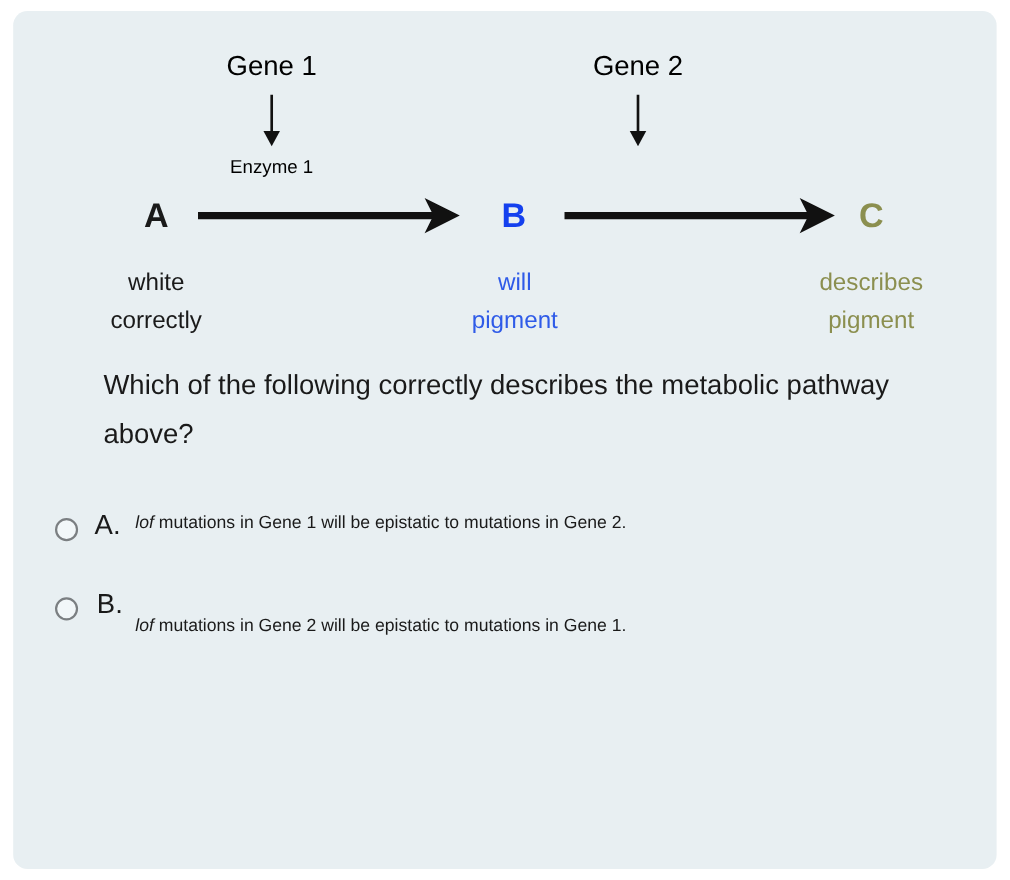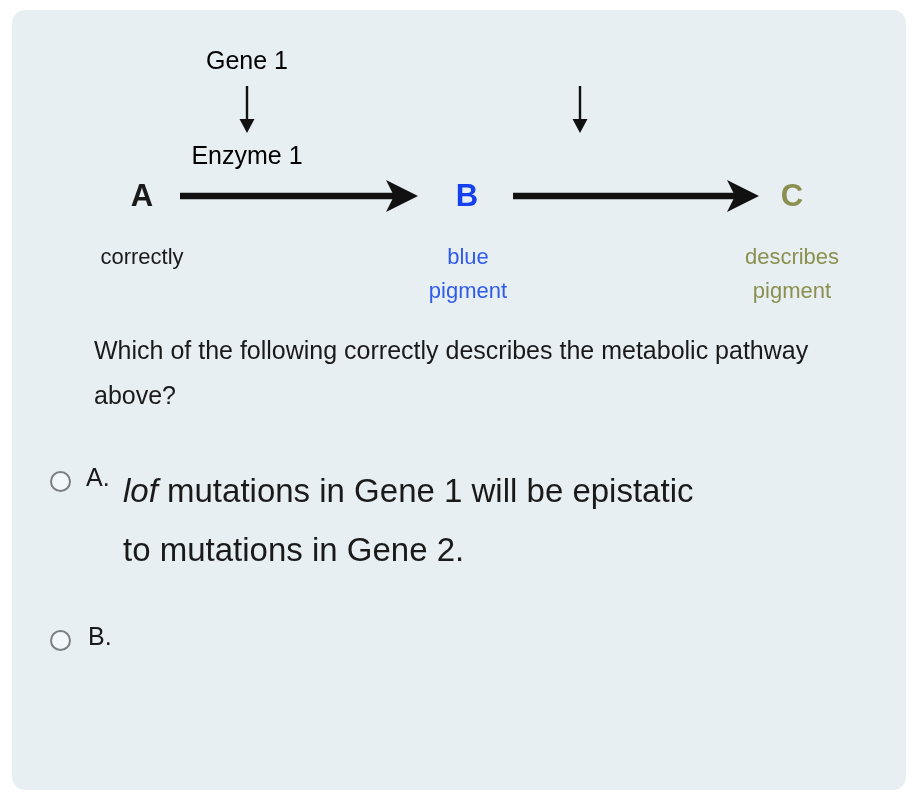--- a/index.html
+++ b/index.html
@@ -45,21 +45,21 @@
     color: #000000;
     white-space: nowrap;
     text-align: center;
     line-height: 1;
   }
   .gene1-label { left: 145px; top: 38px; width: 180px; }
   .gene2-label { left: 478px; top: 38px; width: 180px; }
 
   .enzyme-label {
     position: absolute;
-    font-size: 25px;
+    font-size: 17px;
     color: #000000;
     white-space: nowrap;
     text-align: center;
     line-height: 1;
   }
   .enzyme1-label { left: 125px; top: 133px; width: 220px; }
   .enzyme2-label { left: 458px; top: 133px; width: 220px; }
 
   .v-arrow {
     position: absolute;
@@ -142,40 +142,41 @@
     width: 52px;
     font-size: 25px;
     color: #1a1a1a;
     line-height: 1.2;
     padding-left: 15px;
     box-sizing: border-box;
   }
 
   .opt-text {
     flex: 1 1 auto;
-    font-size: 33px;
+    font-size: 16px;
     line-height: 1.78;
     color: #1a1a1a;
     max-width: 590px;
   }
   .opt-text em { font-style: italic; }
 
   .option-b .opt-text { margin-top: 22px; }
   .option-b .opt-letter { padding-left: 17px; }
 </style>
 </head>
 <body>
 
 <div class="page">
   <div class="card">
 
     <div class="diagram">
 
       <div class="gene-label gene1-label">Gene 1</div>
 
+      <div class="gene-label gene2-label">Gene 2</div>
 
       <span class="v-arrow v-arrow1">
         <svg width="30" height="48" viewBox="0 0 30 48">
           <line x1="15" y1="0" x2="15" y2="38" stroke="#111111" stroke-width="2.4"></line>
           <path d="M7.5 33 L15 47 L22.5 33 Z" fill="#111111"></path>
         </svg>
       </span>
 
       <span class="v-arrow v-arrow2">
         <svg width="30" height="48" viewBox="0 0 30 48">
@@ -199,25 +200,26 @@
           <line x1="0" y1="17" x2="230" y2="17" stroke="#111111" stroke-width="6.5"></line>
           <path d="M214 1 L246 17 L214 33 L222 17 Z" fill="#111111"></path>
         </svg>
       </span>
 
       <div class="node-letter node-a">A</div>
       <div class="node-letter node-b">B</div>
       <div class="node-letter node-c">C</div>
 
       <div class="node-desc desc-a">
+        <div>white</div>
         <div>correctly</div>
       </div>
 
       <div class="node-desc desc-b">
-        <div>blue</div>
+        <div>will</div>
         <div>pigment</div>
       </div>
 
       <div class="node-desc desc-c">
         <div>describes</div>
         <div>pigment</div>
       </div>
     </div>
 
     <div class="question">Which of the following correctly describes the metabolic pathway above?</div>
@@ -228,18 +230,21 @@
         <span class="radio"></span>
         <span class="opt-letter">A.</span>
         <span class="opt-text">
           <em>lof</em><span> mutations in Gene 1 will be epistatic to mutations in Gene 2.</span>
         </span>
       </div>
 
       <div class="option option-b">
         <span class="radio"></span>
         <span class="opt-letter">B.</span>
+        <span class="opt-text">
+          <em>lof</em><span> mutations in Gene 2 will be epistatic to mutations in Gene 1.</span>
+        </span>
       </div>
 
     </div>
 
   </div>
 </div>
 
 </body></html>

